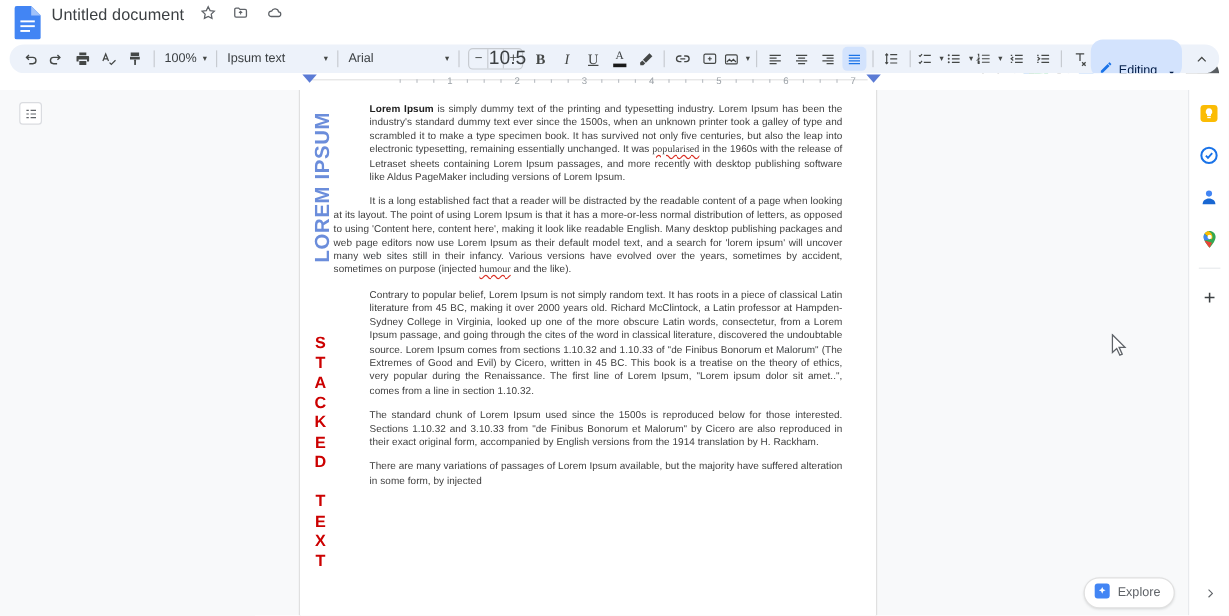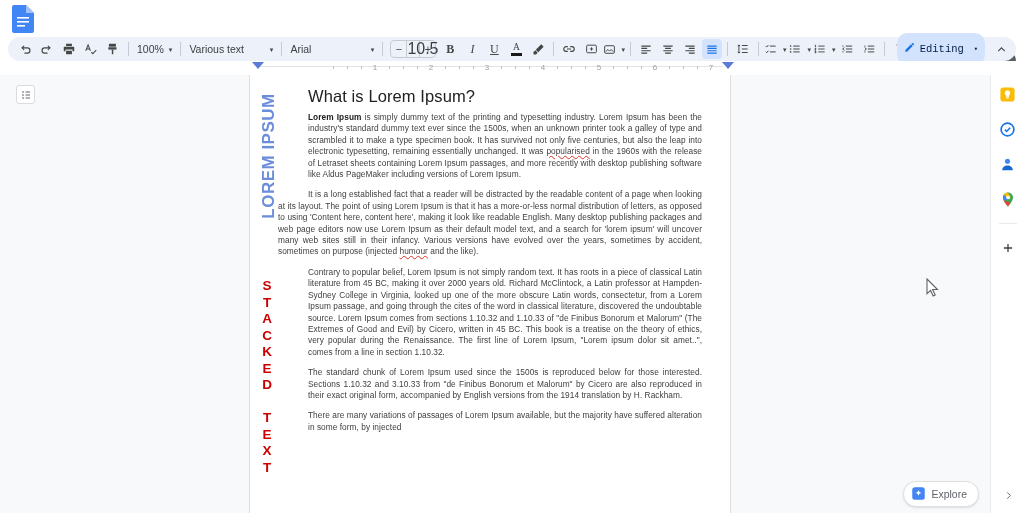--- a/index.html
+++ b/index.html
@@ -86,22 +86,22 @@
   }
   .fs-btn { width:15px; text-align:center; font-size:11px; color:#444746; line-height:16px; }
   .fs-val { width: 14px; text-align:left; font-size:16px; color:#3c4043;
             border-left:1px solid #c7cbd1; border-right:1px solid #c7cbd1; line-height:16px; }
   .bold-i { font-weight: bold; font-size: 12px; font-family:"Liberation Serif", serif; }
   .ital-i { font-style: italic; font-size: 12px; font-family:"Liberation Serif", serif; }
   .und-i  { font-size: 12px; text-decoration: underline; font-family:"Liberation Serif", serif; }
 
   .tb-right { position: absolute; right: 4px; display:flex; align-items:center; }
   .mode-pill {
-    height: 32px; background: #d3e3fd; border-radius: 10px; display:flex; align-items:center;
-    gap:5px; padding: 0 7px; font-size: 10.5px; color:#041e49;font-family:Liberation Mono, monospace;
+    height: 32px; background: #d3e3fd; border-radius: 10px; display:flex; align-items:flex-end;
+    gap:5px; padding: 0 7px; font-size: 10.5px; color:#041e49;
   }
   .mode-pill .caret { color:#041e49; }
 
   
   .ruler-wrap { position: relative; height: 14px; background: #ffffff; }
   .ruler {
     position: absolute; left: 258px; top: 1px; width: 465px; height: 12px;
     background: #ffffff;
   }
   .ruler-bar { position:absolute; left:0; top:4px; width:100%; height:1px; background:#e3e3e3; }
@@ -139,21 +139,21 @@
   }
   h2.doc-h.indent { margin-left: 30px; }
   p.doc-p {
     font-family: "Liberation Sans", sans-serif;
     font-size: 8.3px; line-height: 11.4px; color: #404040;
     text-align: justify; margin: 0 0 9px 0; letter-spacing: .05px;
   }
   p.doc-p.indent { margin-left: 30px; }
   p.doc-p b { color: #202020; }
   .sp-err { text-decoration: underline; text-decoration-style: wavy;
-            text-decoration-color: #d93025; text-decoration-thickness: .5px; }
+            text-decoration-color: #d93025; text-decoration-thickness: .5px; font-family: Liberation Serif, serif; }
   .lnk { color: #3c4043; }
 
   
   .vert-lorem {
     position: absolute; left: 8px; top: 8px; width: 22px; height: 150px;
   }
   .vert-lorem span {
     position: absolute; left: 50%; top: 50%;
     transform: translate(-50%,-50%) rotate(-90deg);
     transform-origin: center center;
@@ -205,20 +205,41 @@
     <div class="docs-logo">
       <svg width="22" height="28" viewBox="0 0 22 28">
         <path d="M2 0h12l8 8v18a2 2 0 0 1-2 2H2a2 2 0 0 1-2-2V2a2 2 0 0 1 2-2z" fill="#4285f4"></path>
         <path d="M14 0l8 8h-8z" fill="#a1c2fa"></path>
         <rect x="5" y="12" width="12" height="1.6" fill="#fff"></rect>
         <rect x="5" y="16" width="12" height="1.6" fill="#fff"></rect>
         <rect x="5" y="20" width="8" height="1.6" fill="#fff"></rect>
       </svg>
     </div>
 
+    <div class="title-block">
+      <span class="doc-title">Untitled document</span>
+      <span class="title-icons">
+        <span class="ti">
+          <svg width="13" height="13" viewBox="0 0 24 24" fill="none" stroke="#5f6368" stroke-width="2">
+            <path d="M12 3l2.9 5.9 6.5.9-4.7 4.6 1.1 6.5L12 17.8 6.2 20.9l1.1-6.5L2.6 9.8l6.5-.9z"></path>
+          </svg>
+        </span>
+        <span class="ti">
+          <svg width="13" height="13" viewBox="0 0 24 24" fill="none" stroke="#5f6368" stroke-width="2">
+            <path d="M3 7a2 2 0 0 1 2-2h4l2 2h8a2 2 0 0 1 2 2v8a2 2 0 0 1-2 2H5a2 2 0 0 1-2-2z"></path>
+            <path d="M12 10v5M9.5 12.5L12 10l2.5 2.5" stroke-width="1.6"></path>
+          </svg>
+        </span>
+        <span class="ti">
+          <svg width="14" height="13" viewBox="0 0 24 24" fill="none" stroke="#5f6368" stroke-width="2">
+            <path d="M6.5 18h11a3.5 3.5 0 0 0 .3-7 5.5 5.5 0 0 0-10.6-1.3A3.8 3.8 0 0 0 6.5 18z"></path>
+          </svg>
+        </span>
+      </span>
+    </div>
 
     <div class="menubar">
       <div class="menu-item">File</div>
       <div class="menu-item">Edit</div>
       <div class="menu-item">View</div>
       <div class="menu-item">Where</div>
       <div class="menu-item">Format</div>
       <div class="menu-item">There</div>
       <div class="menu-item">Extensions</div>
       <div class="menu-item">Help</div>
@@ -299,21 +320,21 @@
     <div class="tb-sep"></div>
 
     <div class="zoom-sel">
       <span>100%</span>
       <span class="caret">▾</span>
     </div>
 
     <div class="tb-sep"></div>
 
     <div class="style-sel" style="width:92px">
-      <span>Various text</span>
+      <span>Ipsum text</span>
       <span class="caret" style="margin-left:auto">▾</span>
     </div>
 
     <div class="tb-sep"></div>
 
     <div class="font-sel" style="width:92px">
       <span>Arial</span>
       <span class="caret" style="margin-left:auto">▾</span>
     </div>
 
@@ -520,21 +541,20 @@
           <div>K</div>
           <div>E</div>
           <div>D</div>
           <div class="gap">·</div>
           <div>T</div>
           <div>E</div>
           <div>X</div>
           <div>T</div>
         </div>
 
-        <h2 class="doc-h indent">What is Lorem Ipsum?</h2>
         <p class="doc-p indent"><b>Lorem Ipsum</b><span> is simply dummy text of the printing and typesetting industry. Lorem Ipsum has been the industry's standard dummy text ever since the 1500s, when an unknown printer took a galley of type and scrambled it to make a type specimen book. It has survived not only five centuries, but also the leap into electronic typesetting, remaining essentially unchanged. It was </span><span class="sp-err">popularised</span><span> in the 1960s with the release of Letraset sheets containing Lorem Ipsum passages, and more recently with desktop publishing software like Aldus PageMaker including versions of Lorem Ipsum.</span></p>
 
         <p class="doc-p" style="text-indent:30px"><span>It is a long established fact that a reader will be distracted by the readable content of a page when looking at its layout. The point of using Lorem Ipsum is that it has a more-or-less normal distribution of letters, as opposed to using 'Content here, content here', making it look like readable English. Many desktop publishing packages and web page editors now use Lorem Ipsum as their default model text, and a search for 'lorem ipsum' will uncover many </span><span class="lnk">web sites</span><span> still in their infancy. Various versions have evolved over the years, sometimes by accident, sometimes on purpose (injected </span><span class="sp-err">humour</span><span> and the like).</span></p>
 
         <p class="doc-p indent"><span>Contrary to popular belief, Lorem Ipsum is not simply random text. It has roots in a piece of classical Latin literature from 45 BC, making it over 2000 years old. Richard McClintock, a Latin professor at Hampden-Sydney College in Virginia, looked up one of the more obscure Latin words, consectetur, from a Lorem Ipsum passage, and going through the </span><span class="lnk">cites</span><span> of the word in classical literature, discovered the undoubtable source. Lorem Ipsum comes from sections 1.10.32 and 1.10.33 of "de Finibus Bonorum et </span><span class="lnk">Malorum"</span><span> (The Extremes of Good and Evil) by Cicero, written in 45 BC. This book is a treatise on the theory of ethics, very popular during the Renaissance. The first line of Lorem Ipsum, "Lorem ipsum dolor sit amet..", comes from a line in section 1.10.32.</span></p>
         <p class="doc-p indent">The standard chunk of Lorem Ipsum used since the 1500s is reproduced below for those interested. Sections 1.10.32 and 3.10.33 from "de Finibus Bonorum et Malorum" by Cicero are also reproduced in their exact original form, accompanied by English versions from the 1914 translation by H. Rackham.</p>
 
         <p class="doc-p indent"><span>There are many variations of passages of Lorem Ipsum available, but the majority have suffered alteration in some form, by injected </span></p>
 
       </div>

